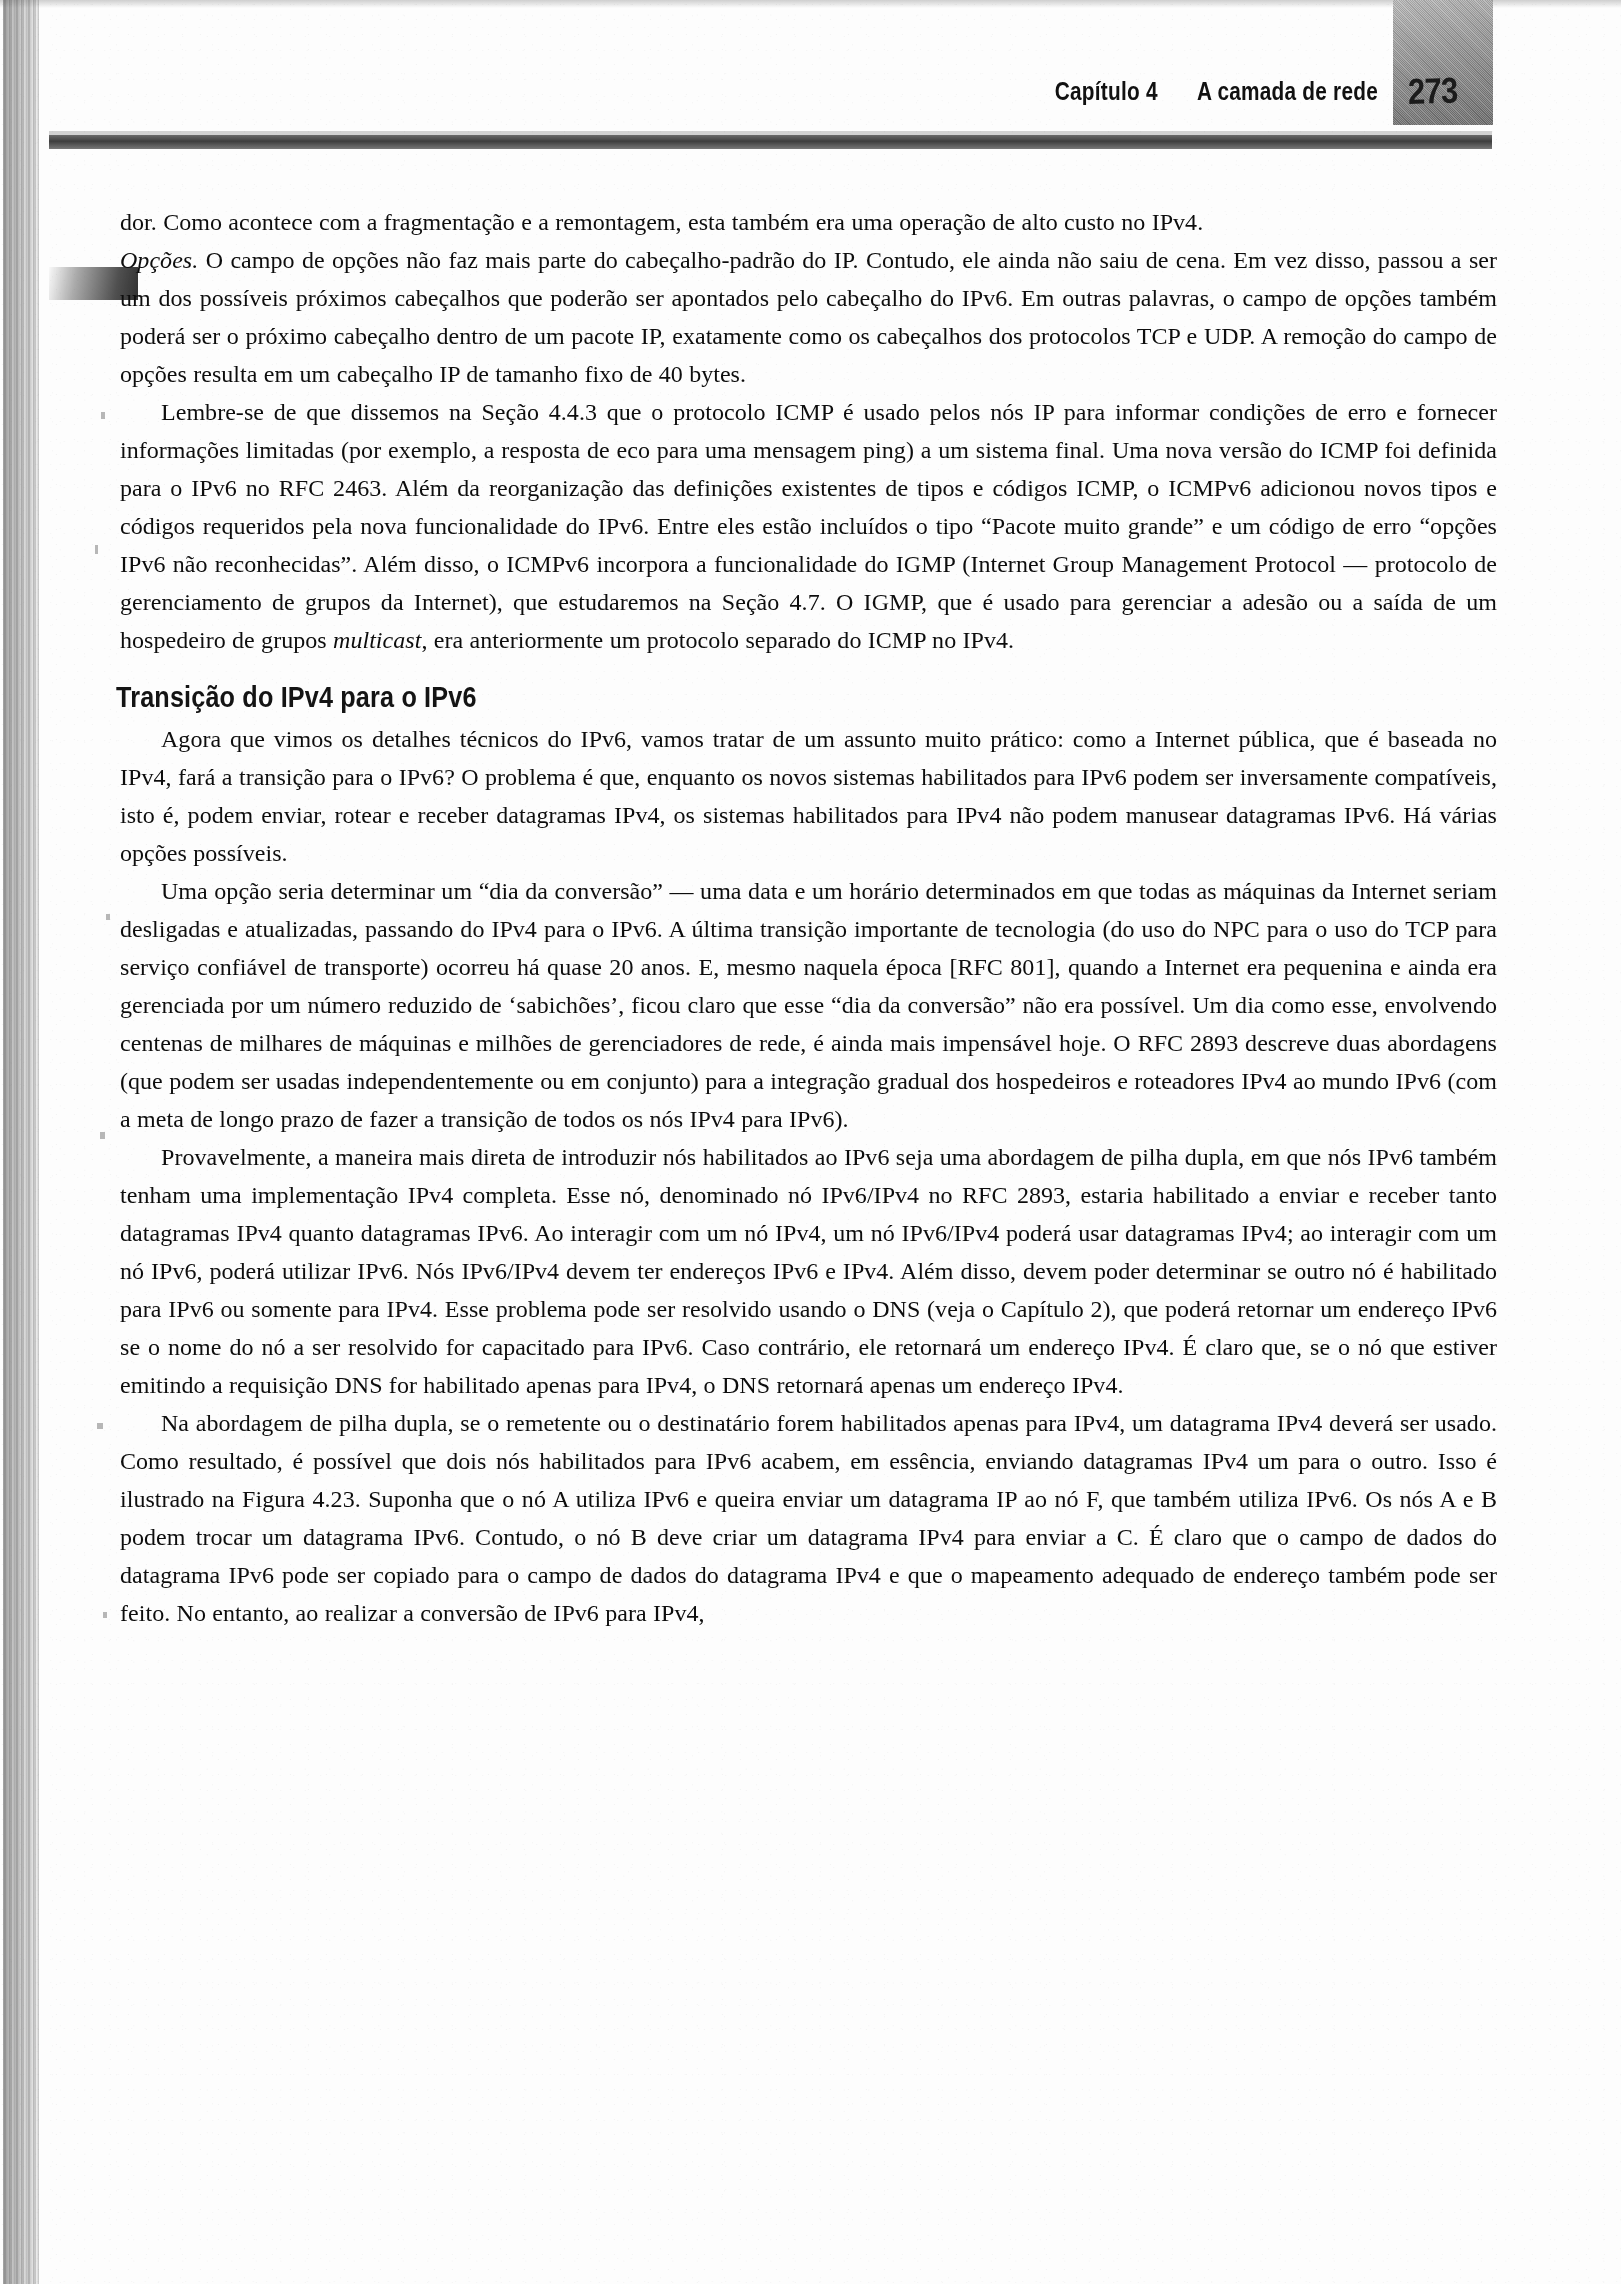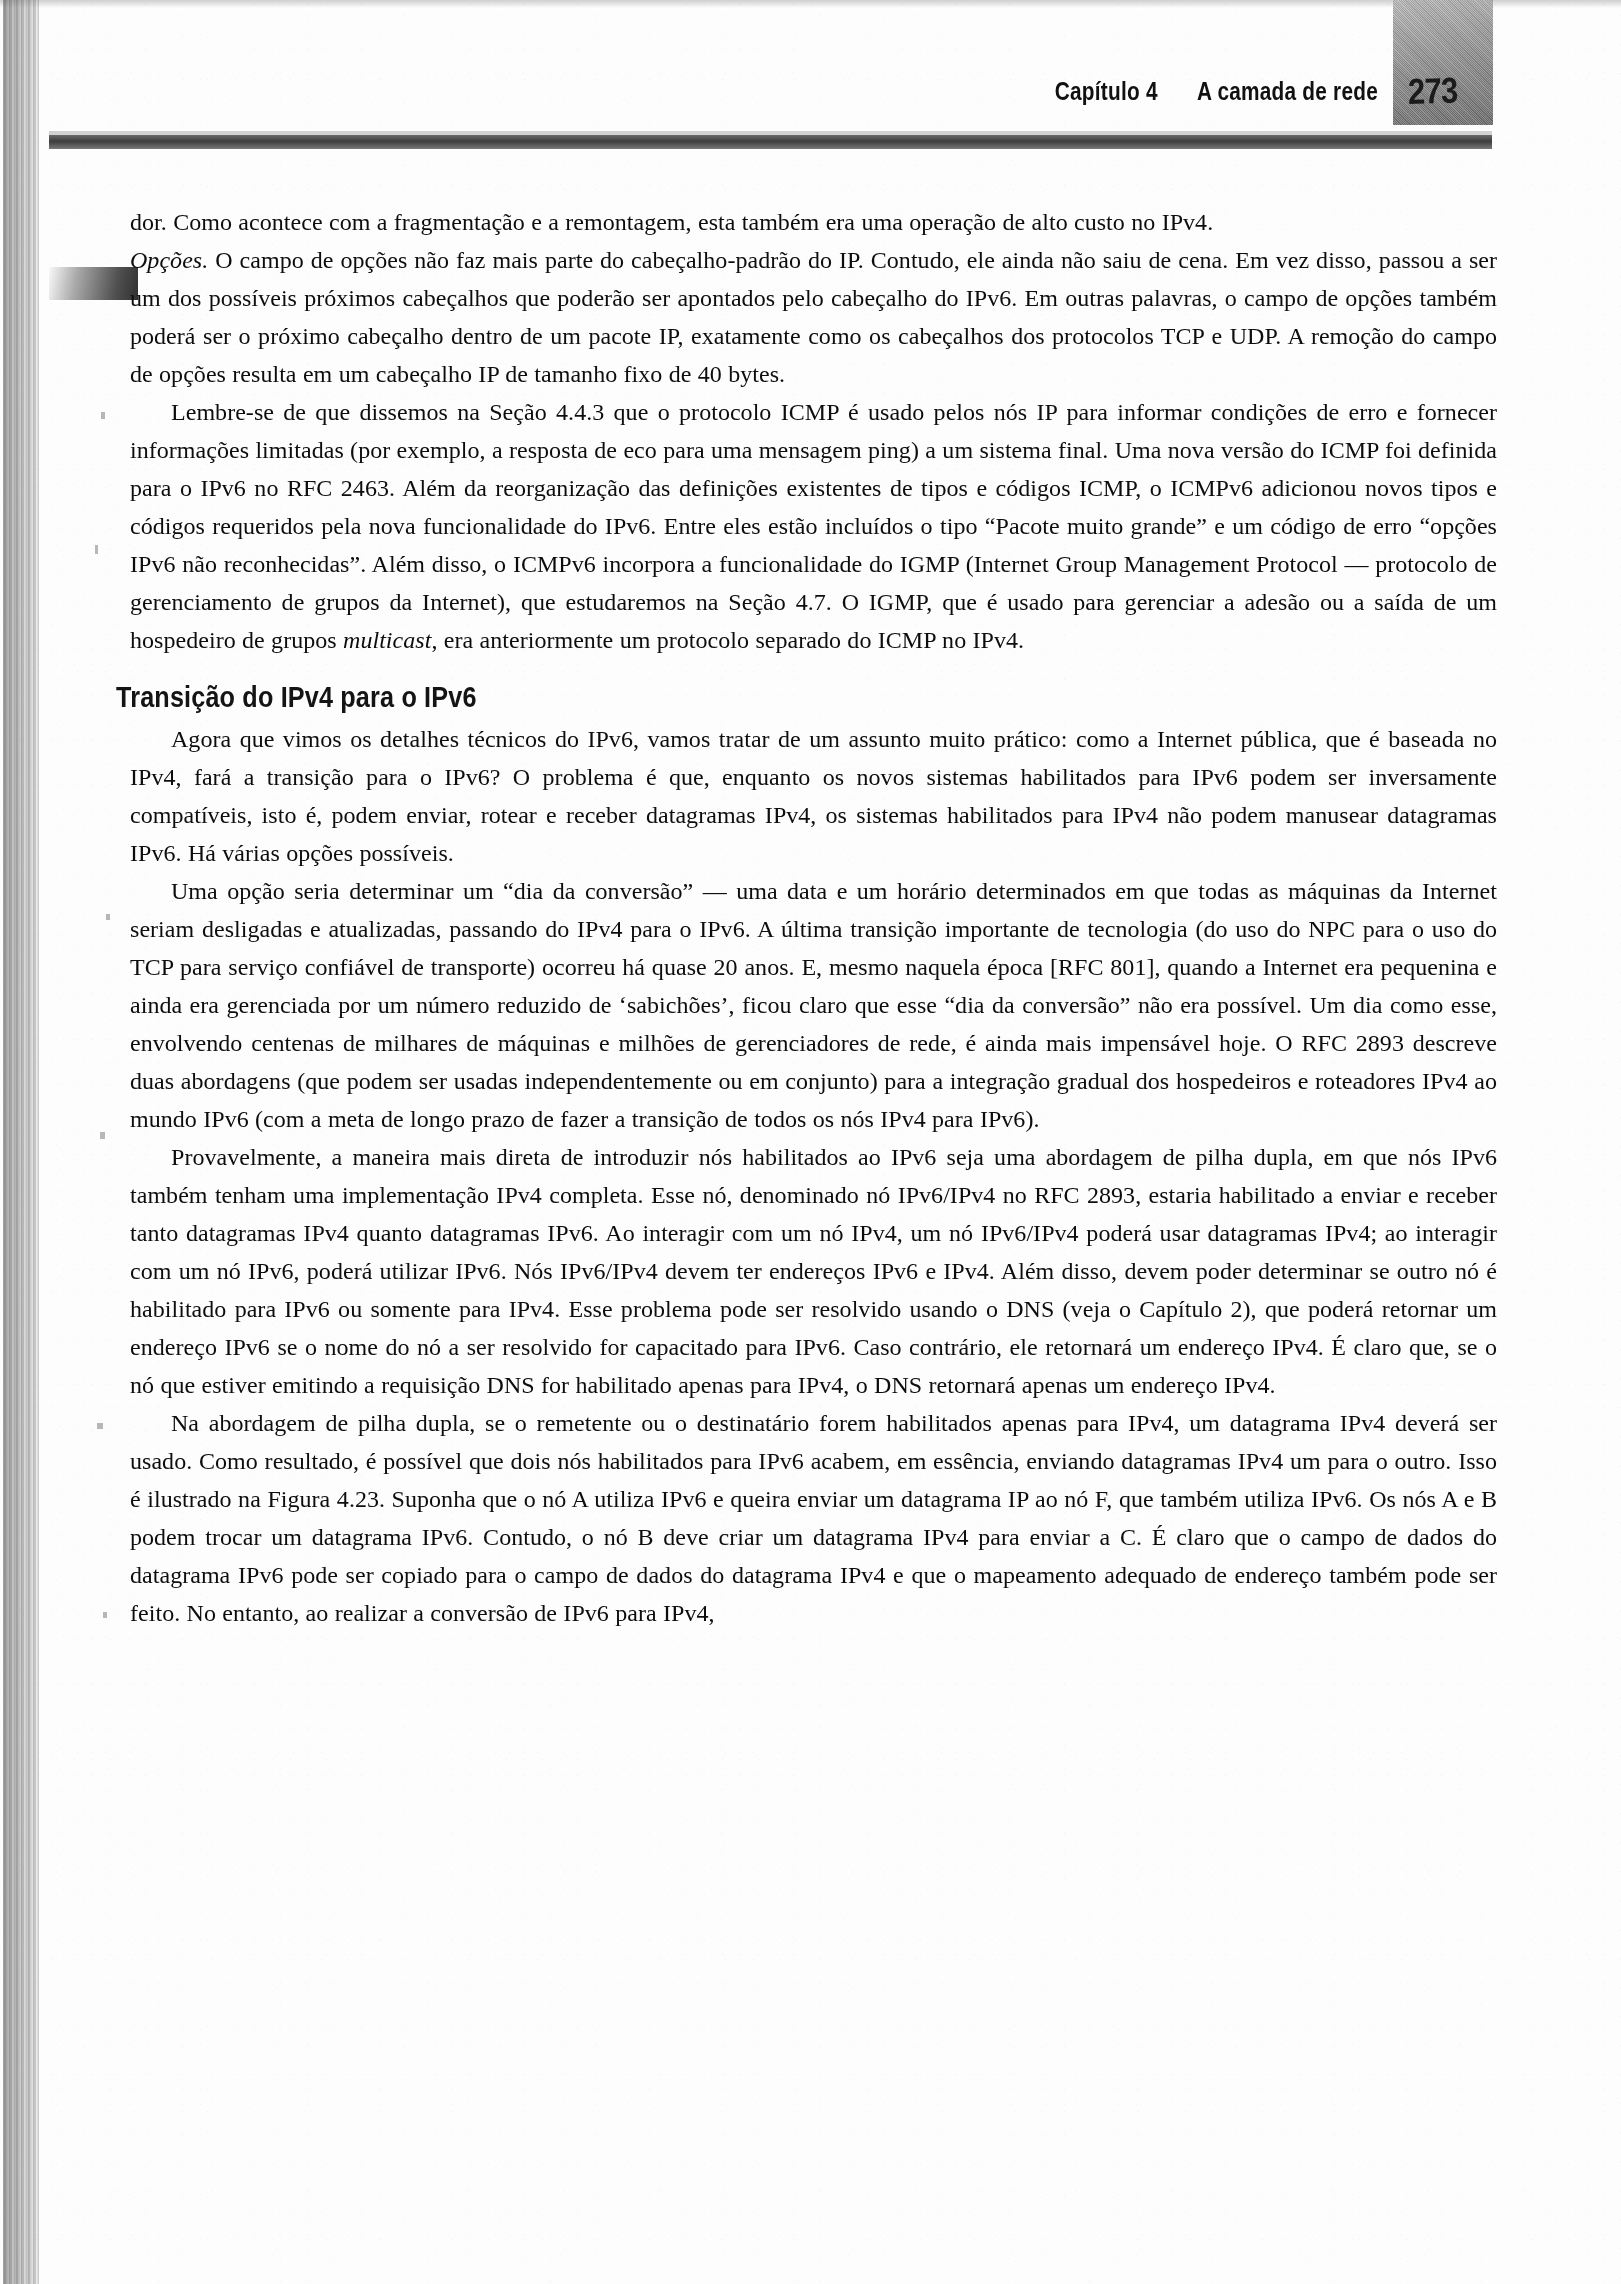--- a/index.html
+++ b/index.html
@@ -119,21 +119,21 @@
   }
 
   
   .column {
     position: absolute;
     left: 116px;
     top: 203px;
     width: 1381px;
   }
   p.body {
-    margin: 0 0 0 14px;
+    margin: 0 0 0 4px;
     font-size: 24px;
     line-height: 38px;
     text-align: justify;
     text-justify: inter-word;
     letter-spacing: 0.04px;
     word-spacing: 0.3px;
   }
   p.indent { text-indent: 41px; }
   p.hang   { text-indent: 0; }
 

